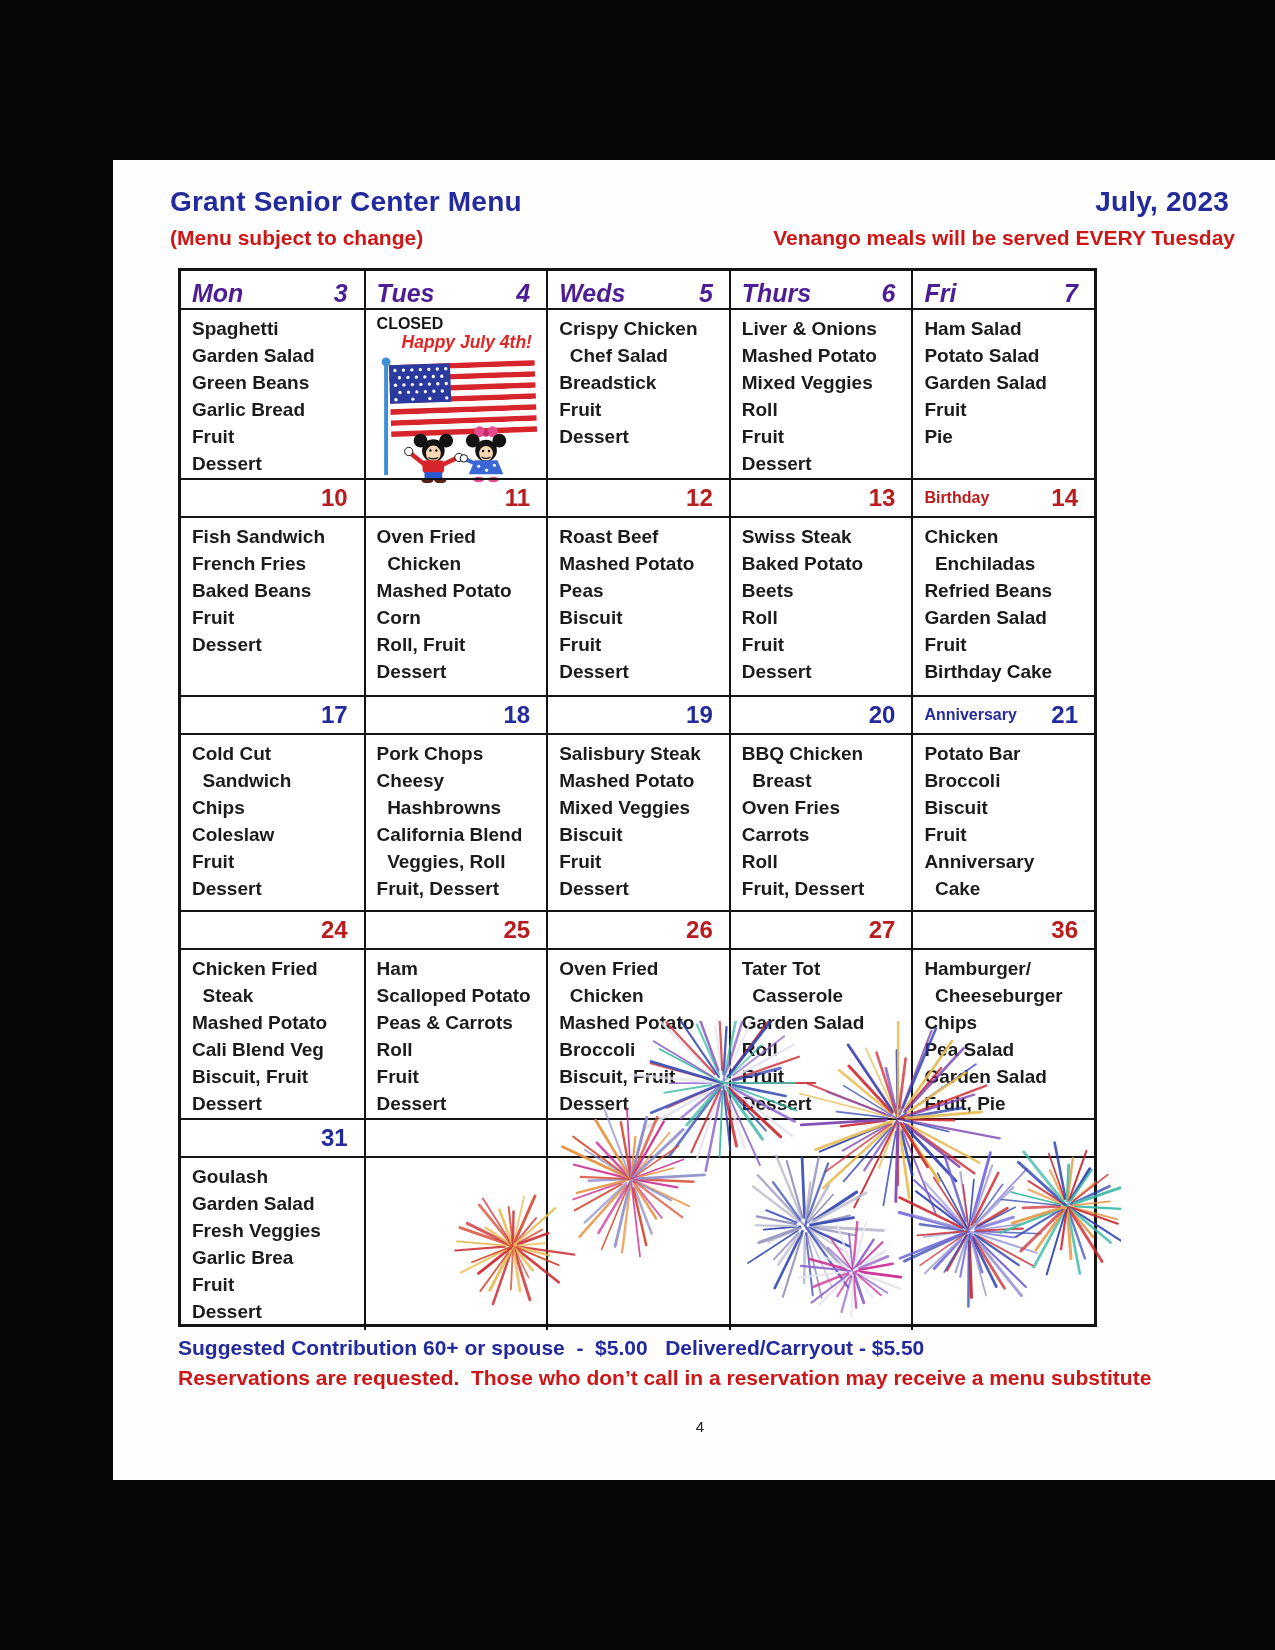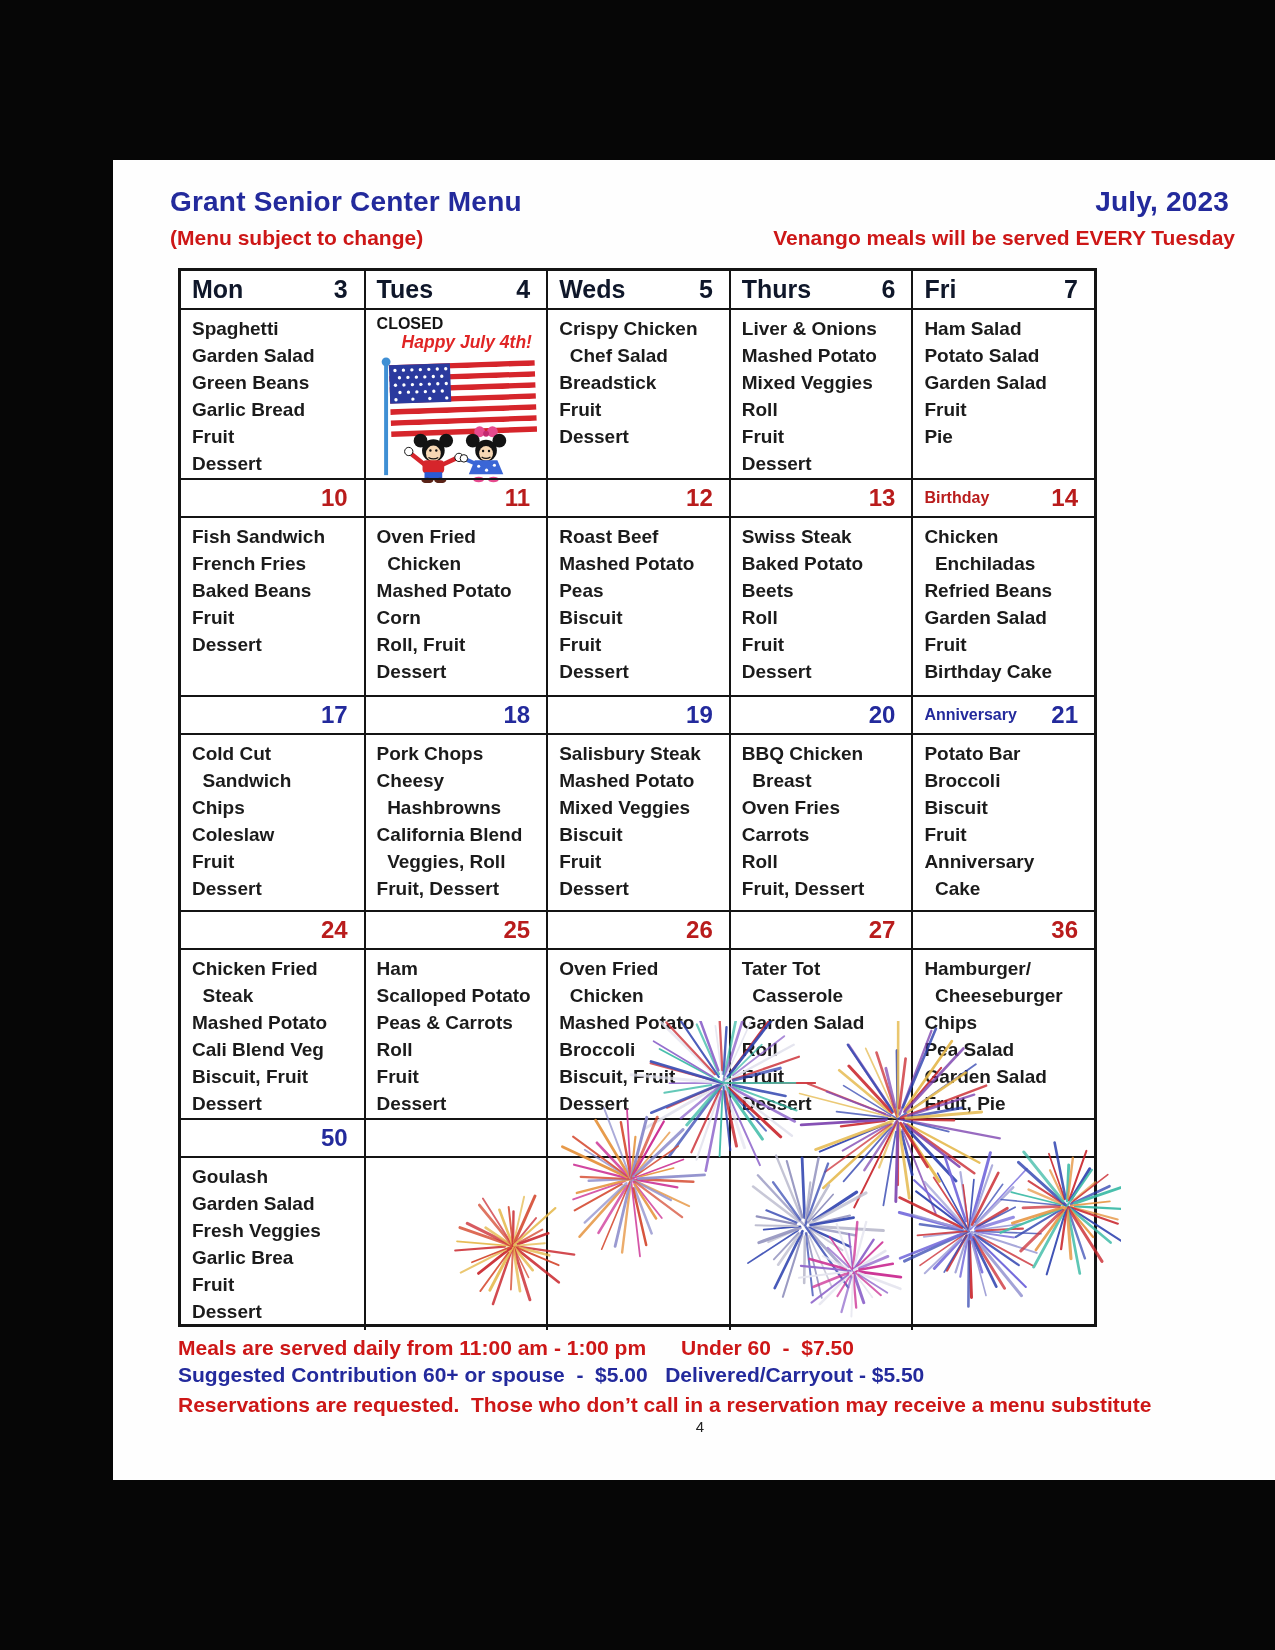--- a/index.html
+++ b/index.html
@@ -23,22 +23,22 @@
   .cal{
     position:absolute;left:65px;top:108px;width:919px;height:1059px;
     display:grid;grid-template-columns:repeat(5,1fr);
     grid-template-rows:37px 170px 38px 179px 38px 177px 38px 170px 38px 174px;
     border:3px solid #141414;box-sizing:border-box;background:#fff;
   }
   .cell{border-left:2px solid #141414;border-top:2px solid #141414;
     box-sizing:border-box;position:relative;overflow:visible;background:transparent;}
   .c1{border-left:none;}
   .r1{border-top:none;}
-  .hdrcell{display:flex;align-items:center;justify-content:space-between;
-    padding:0 16px 0 11px;font-size:25px;color:#0f172a;}
+  .hdrcell{display:flex;align-items:flex-end;justify-content:space-between;
+    padding:0 16px 0 11px;font-size:25px;color:#4c1d95;font-style:italic;}
   .daterow{display:flex;align-items:center;justify-content:space-between;
     padding:0 16px 0 11px;}
   .daterow .dnum{font-size:24px;}
   .daterow .dlabel{font-size:16px;}
   .red .dnum,.red .dlabel{color:#b91c1c;}
   .blue .dnum,.blue .dlabel{color:#232a9c;}
   .menu{padding:5px 4px 0 11px;color:#1b1b1b;}
   .menu-line{font-size:19px;line-height:27px;white-space:pre;color:#1b1b1b;}
   
   .closed{font-size:16px;color:#141414;padding:5px 0 0 11px;}
@@ -401,21 +401,21 @@
         <div class="menu-line">Hamburger/</div>
         <div class="menu-line">  Cheeseburger</div>
         <div class="menu-line">Chips</div>
         <div class="menu-line">Pea Salad</div>
         <div class="menu-line">Garden Salad</div>
         <div class="menu-line">Fruit, Pie</div>
       </div>
 
     <div class="cell c1 daterow blue">
         <span class="dlabel"></span>
-        <span class="dnum">50</span>
+        <span class="dnum">31</span>
       </div>
     <div class="cell c2 daterow blue">
         <span class="dlabel"></span>
         <span class="dnum"></span>
       </div>
     <div class="cell c3 daterow blue">
         <span class="dlabel"></span>
         <span class="dnum"></span>
       </div>
     <div class="cell c4 daterow blue">
@@ -760,19 +760,18 @@
         <line x1="481.2" y1="245.6" x2="493.2" y2="201.0" stroke="#e3e3ee" stroke-width="2.3" stroke-linecap="round" opacity="0.85"></line>
         <line x1="480.8" y1="248.8" x2="500.6" y2="218.7" stroke="#8a5fc9" stroke-width="2.4" stroke-linecap="round" opacity="0.99"></line>
         <line x1="484.5" y1="245.6" x2="509.5" y2="221.2" stroke="#c9248e" stroke-width="2.0" stroke-linecap="round" opacity="0.90"></line>
         <line x1="481.3" y1="249.2" x2="512.3" y2="229.9" stroke="#e3e3ee" stroke-width="2.7" stroke-linecap="round" opacity="0.99"></line>
         <line x1="486.6" y1="247.3" x2="514.9" y2="235.4" stroke="#8a5fc9" stroke-width="2.8" stroke-linecap="round" opacity="0.79"></line>
         <line x1="486.4" y1="248.8" x2="519.8" y2="242.8" stroke="#c9248e" stroke-width="2.5" stroke-linecap="round" opacity="0.96"></line>
       </svg>
   </div>
 
   <div class="footer">
-    <div class="fline f-red">Meals are served daily from 11:00 am - 1:00 pm      Under 60  -  $7.50</div>
     <div class="fline f-blue">Suggested Contribution 60+ or spouse  -  $5.00   Delivered/Carryout - $5.50</div>
     <div class="fline f-red f-last">Reservations are requested.  Those who don’t call in a reservation may receive a menu substitute</div>
   </div>
 
   <div class="pagenum">4</div>
 </div>
 
 </body></html>

